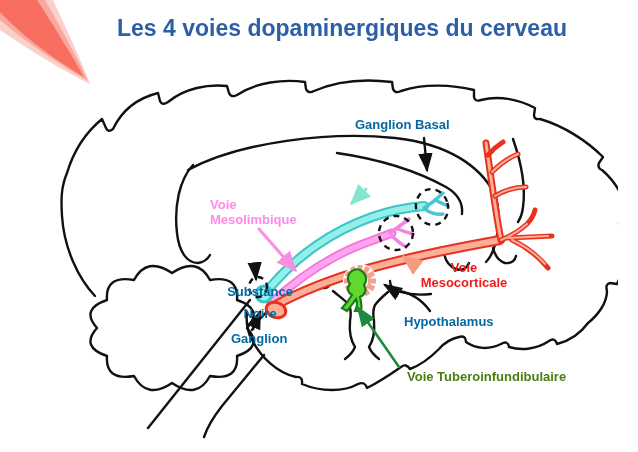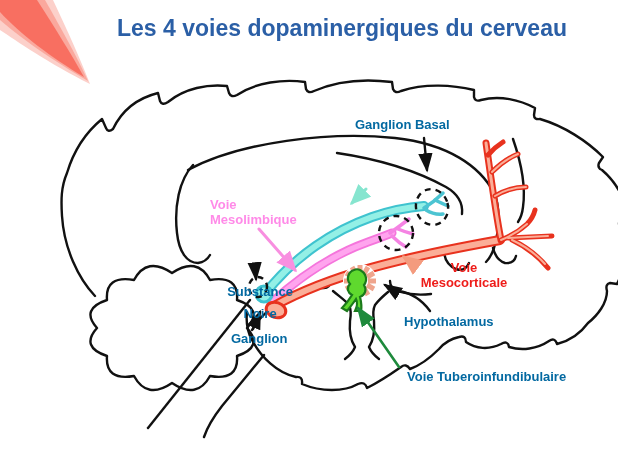--- a/index.html
+++ b/index.html
@@ -7,21 +7,21 @@
          font-family:Liberation Sans, sans-serif;}
   .stage svg{position:absolute;left:0;top:0;}
   .title{position:absolute;top:15px;left:342px;transform:translateX(-50%);
          white-space:nowrap;font-size:23px;font-weight:bold;color:#2B5FA6;letter-spacing:0px;}
   .lbl{position:absolute;font-size:13px;font-weight:bold;line-height:15px;
        white-space:pre-line;color:#0369a1;}
   .lbl.center{text-align:center;}
   .c-cyan{color:#2FA7D9;}
   .c-pink{color:#FF8AE8;}
   .c-red{color:#EE1C19;}
-  .c-green{color:#0369a1;}
+  .c-green{color:#4d7c0f;}
 </style>
 </head>
 <body>
 
 <div class="stage">
 
   <svg width="638" height="452" viewBox="0 0 638 452">
     <defs>
       <marker id="mk-b" markerWidth="9" markerHeight="9" refX="7" refY="3" orient="auto">
         <path d="M0,0 L8,3 L0,6 Z" fill="#111"></path>

